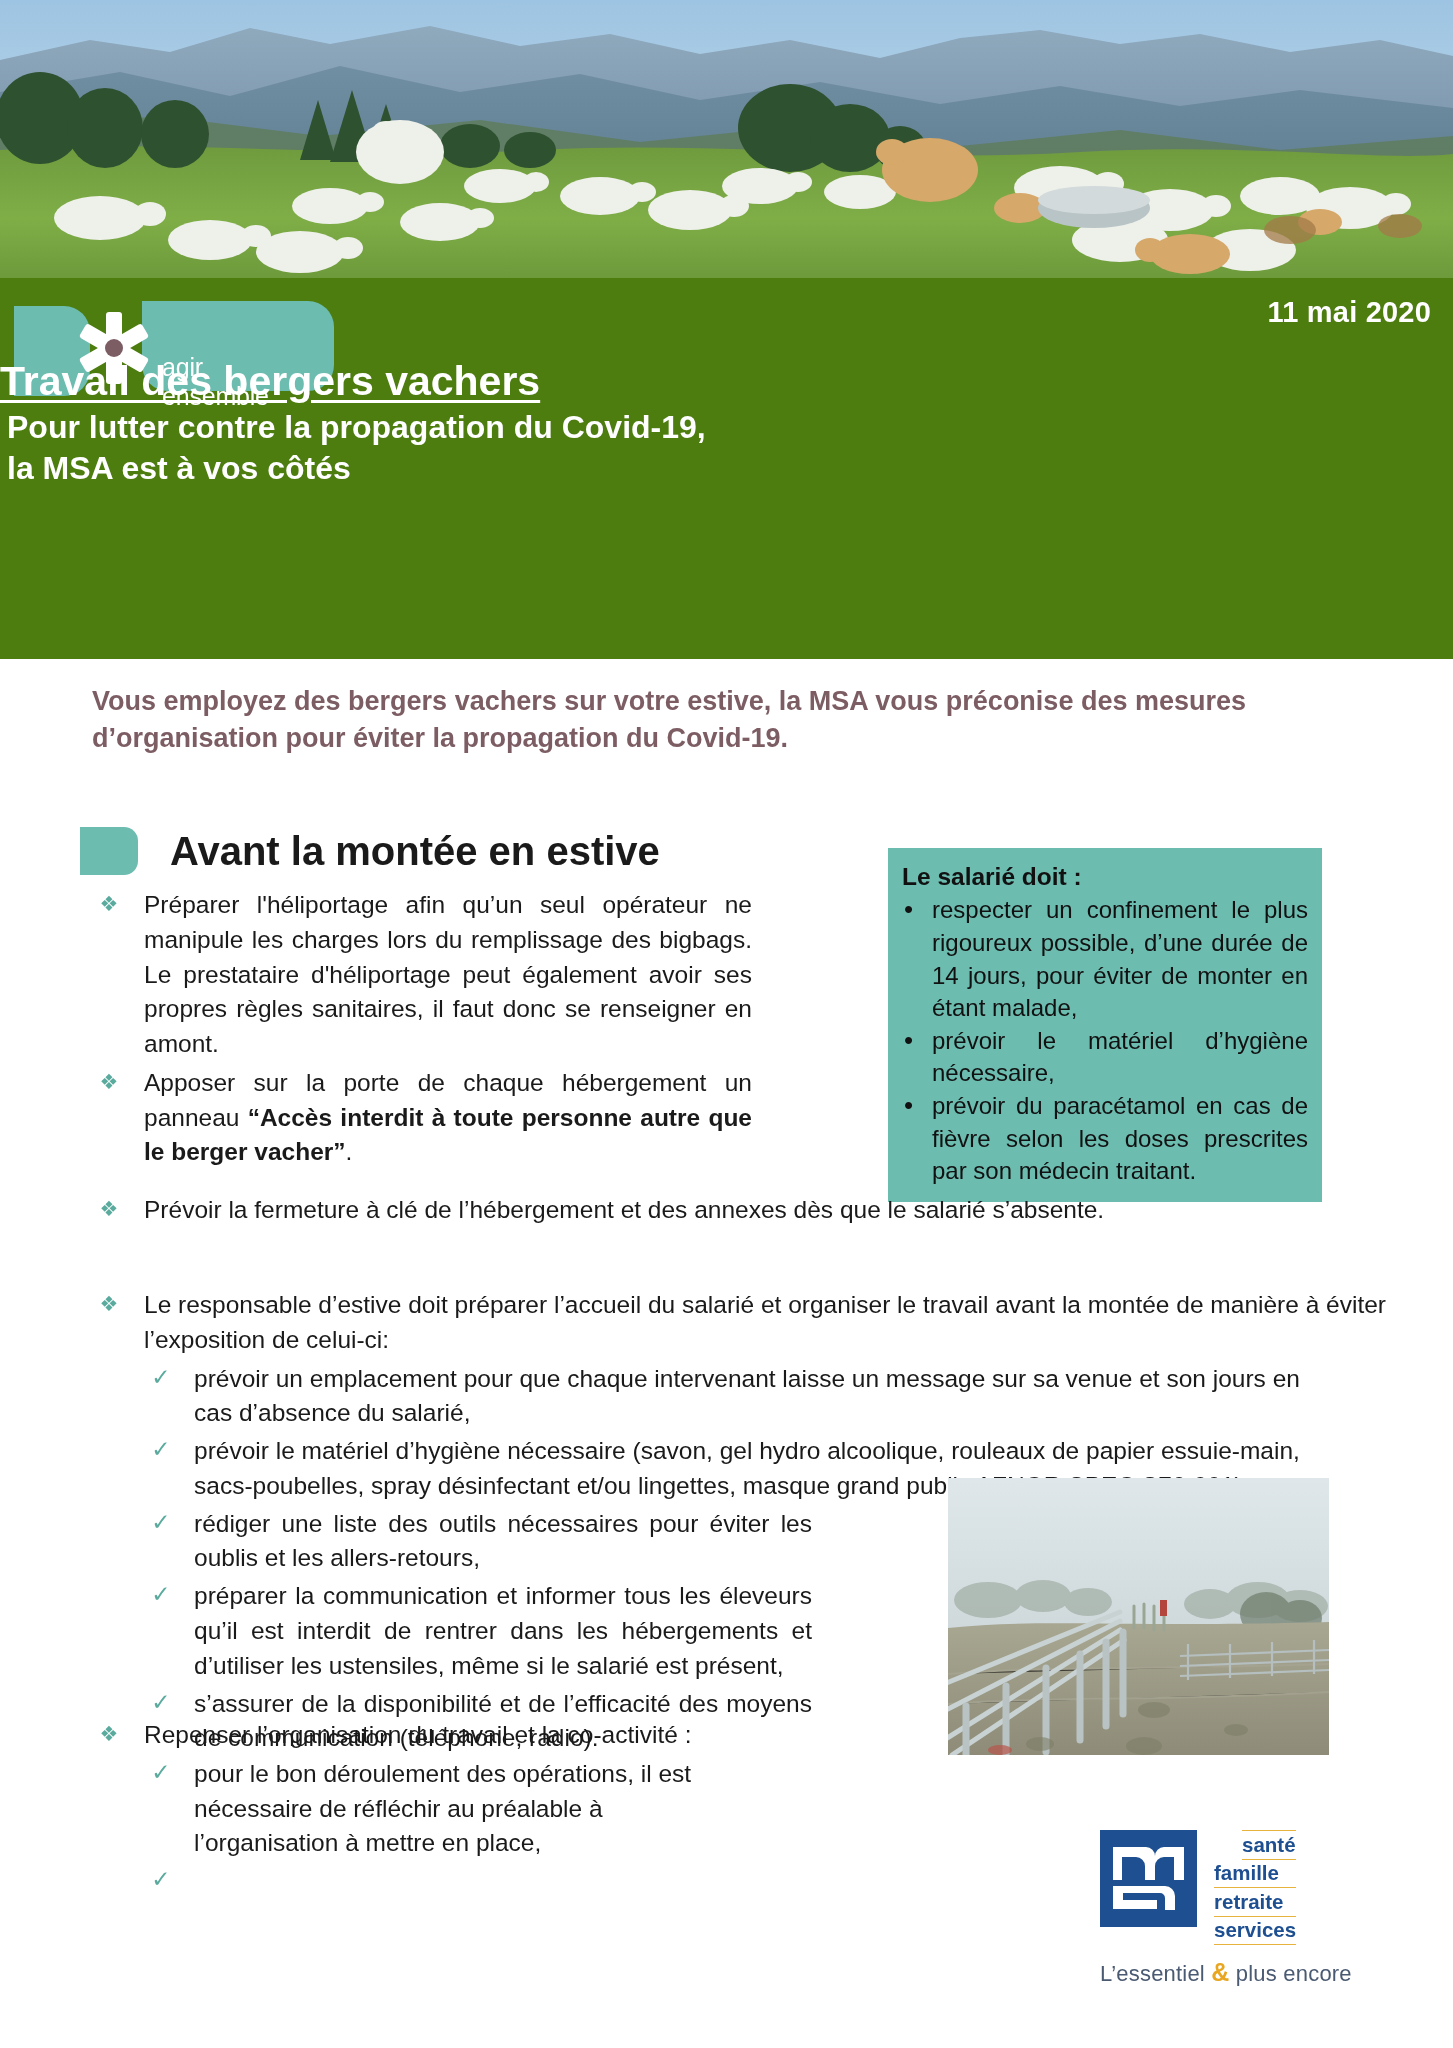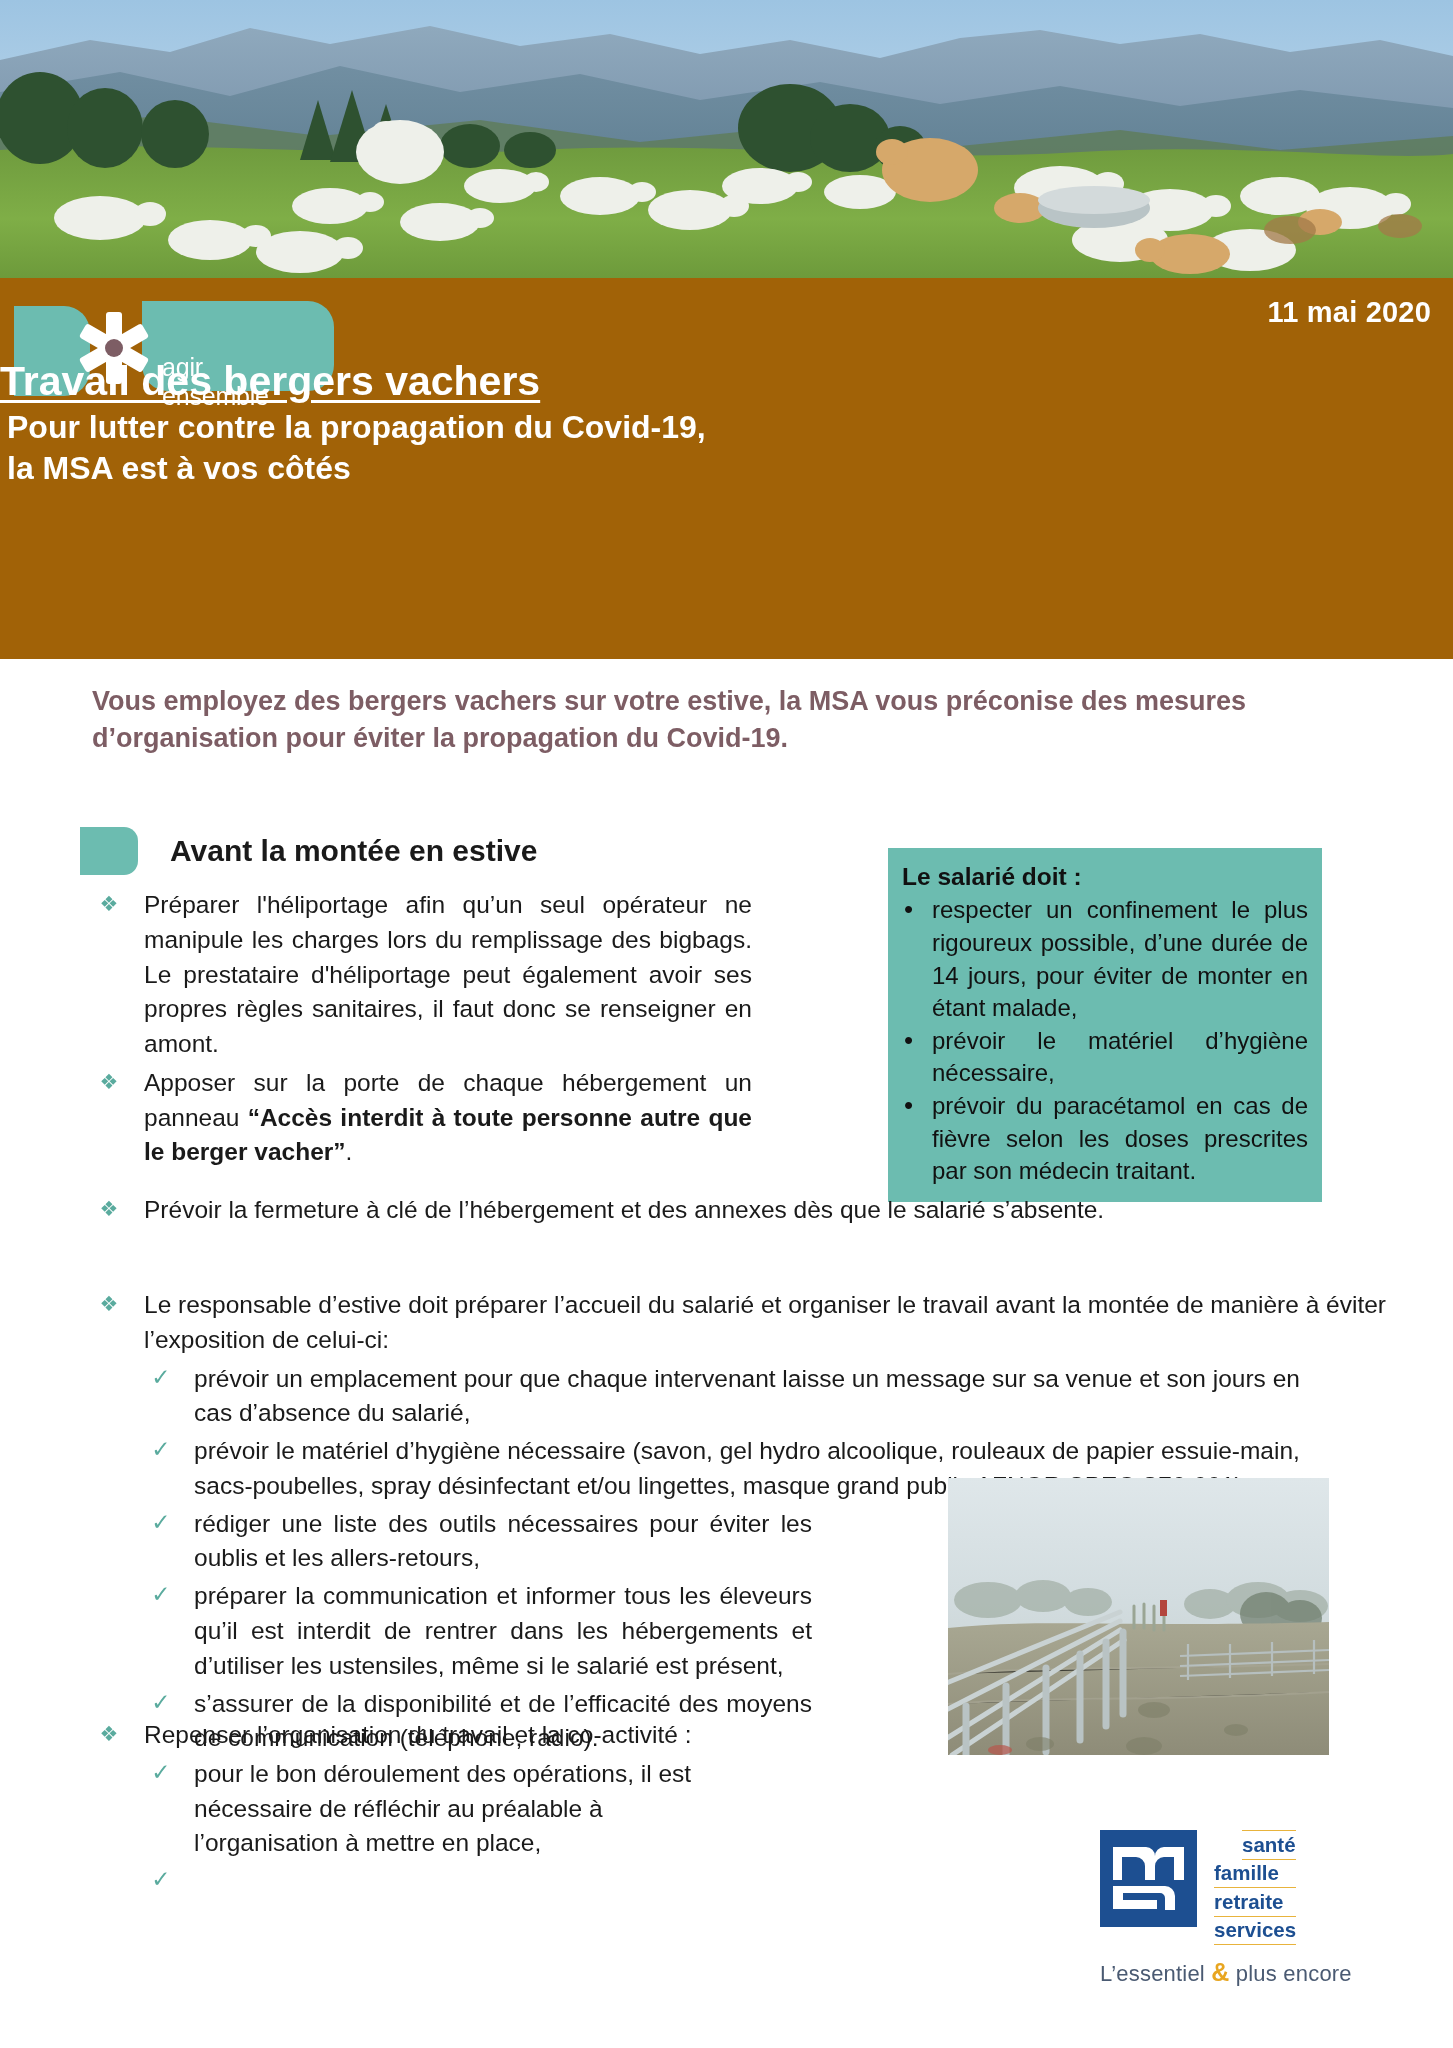--- a/index.html
+++ b/index.html
@@ -23,21 +23,21 @@
     width: 1453px; height: 278px;
     overflow: hidden;
   }
   .hero svg { display:block; width:100%; height:100%; }
 
   
   .header-band {
     position: absolute;
     left: 0; top: 278px;
     width: 1453px; height: 381px;
-    background: #a16207;
+    background: #4d7c0f;
   }
 
   .date-label {
     position: absolute;
     right: 22px; top: 18px;
     color: #ffffff;
     font-size: 29px;
     font-weight: bold;
     letter-spacing: 0.2px;
   }
@@ -117,21 +117,21 @@
     display: flex;
     align-items: center;
   }
   .section-tab {
     width: 58px; height: 48px;
     background: #6cbcb0;
     border-radius: 0 14px 14px 0;
     margin-right: 32px;
   }
   .section-title {
-    font-size: 30px;
+    font-size: 40px;
     font-weight: bold;
     color: #1a1a1a;
   }
 
   
   .content {
     position: absolute;
     left: 0; top: 888px;
     width: 1453px;
   }

